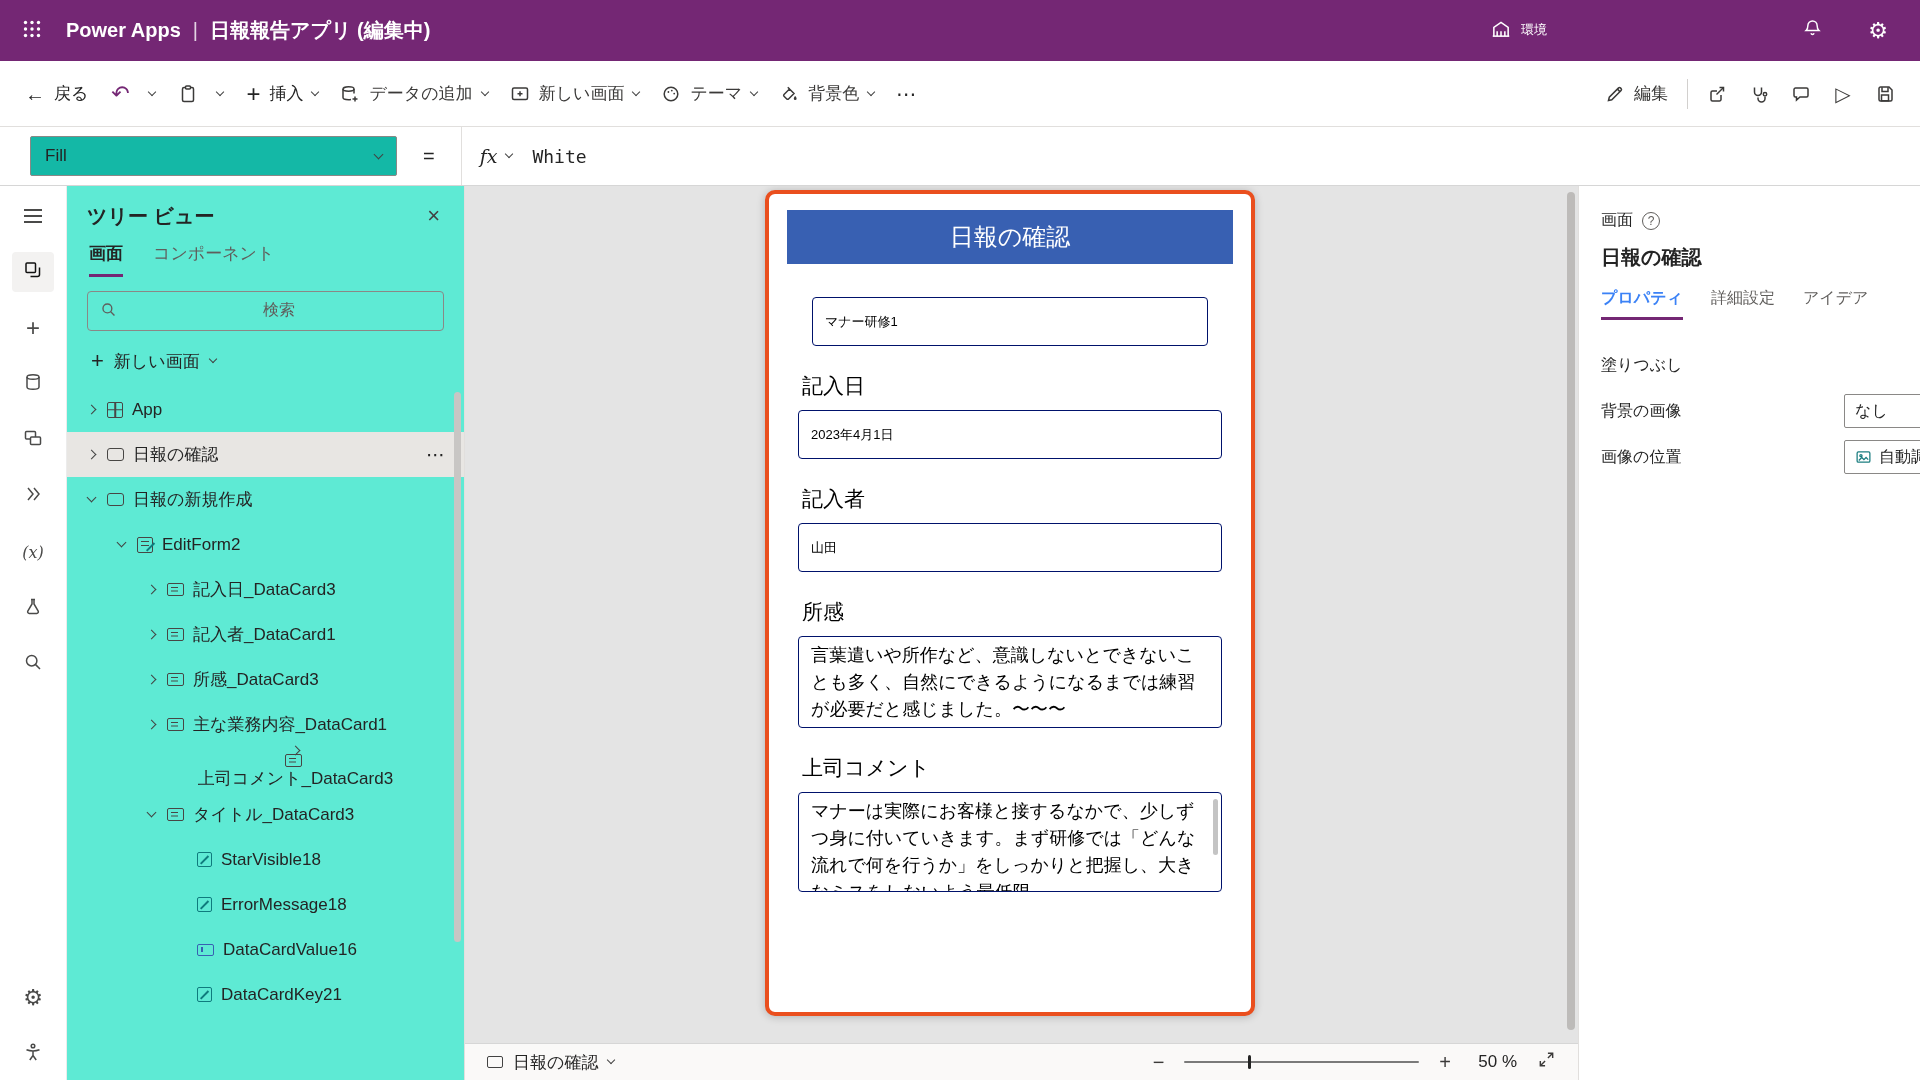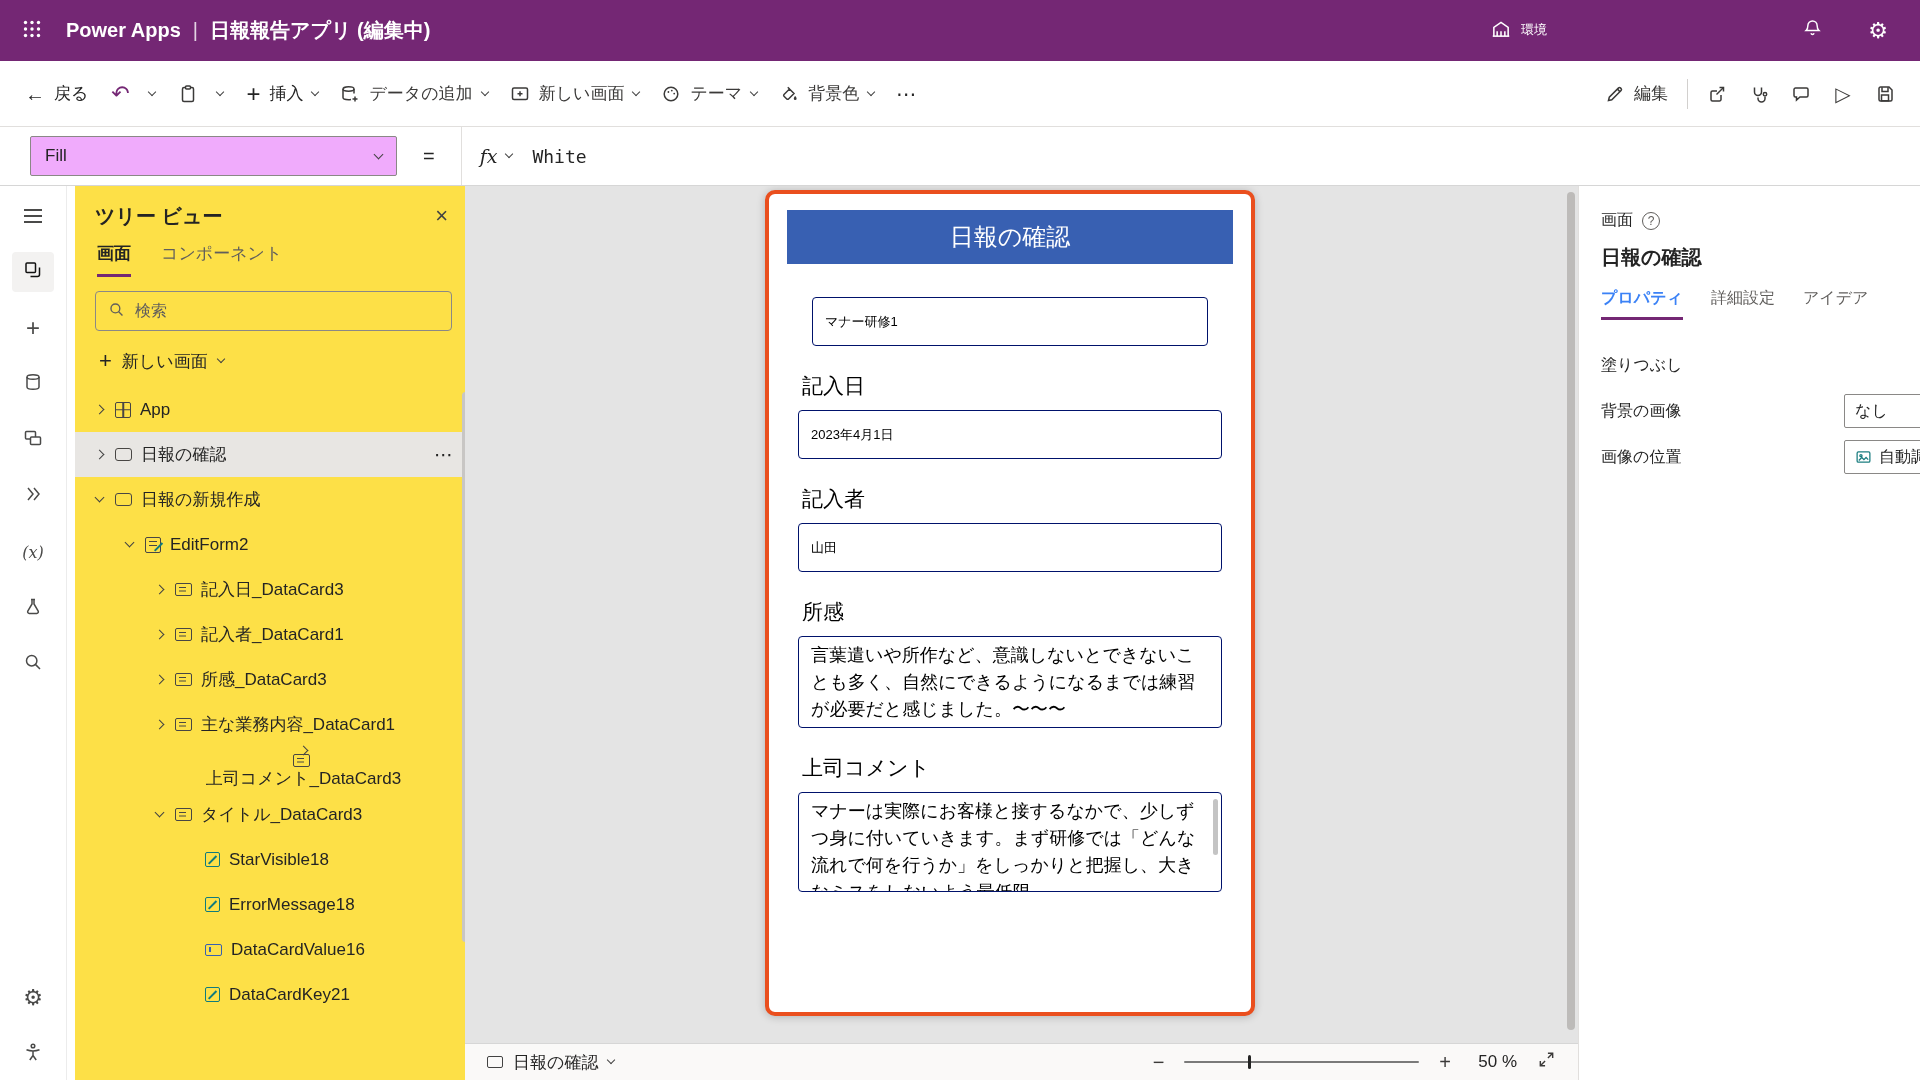--- a/index.html
+++ b/index.html
@@ -32,51 +32,51 @@
   .chev-d { transform:rotate(45deg); margin-top:-4px; }
   .chev-sm { width:6px; height:6px; border-width:1.4px; }
   .v-divider { width:1px; height:30px; background:#d2d0ce; margin:0 8px; }
   .cmd-right { margin-left:auto; display:flex; align-items:center; }
   .icon-stroke { color:#3b3a39; }
   .icon-stroke svg { display:block; }
 
   
   .formula-bar { position:absolute; top:127px; left:0; right:0; height:59px; background:#fff;
     border-bottom:1px solid #d6d6d6; display:flex; align-items:center; }
-  .prop-select { width:367px; height:40px; border:1px solid #8a8886; border-radius:2px; background:#f0abfc;
+  .prop-select { width:367px; height:40px; border:1px solid #8a8886; border-radius:2px; background:#14b8a6;
     display:flex; align-items:center; justify-content:space-between; padding:0 14px; font-size:17px; margin-left:30px; cursor:pointer; }
   .equals { margin:0 26px; font-size:20px; }
   .fx-area { flex:1; height:100%; border-left:1px solid #e1dfdd; display:flex; align-items:center; padding-left:18px; gap:20px; }
   .fx-btn { display:flex; align-items:center; gap:9px; cursor:pointer; }
   .fx-label { font-family:"DejaVu Serif","Liberation Serif",serif; font-style:italic; font-size:19px; }
   .formula-text { font-family:"DejaVu Sans Mono","Liberation Mono",monospace; font-size:18px; }
 
   
   .rail { position:absolute; top:186px; left:0; bottom:0; width:67px; background:#fff;
     border-right:1px solid #ececec; display:flex; flex-direction:column; align-items:center; padding:10px 0 6px; }
   .rail-item { width:42px; height:40px; margin-bottom:16px; display:flex; align-items:center; justify-content:center;
     color:#4a4a49; cursor:pointer; border-radius:4px; flex:none; }
   .rail-item.active { color:#111; background:#f3f2f1; }
   .rail-bottom { margin-top:auto; display:flex; flex-direction:column; align-items:center; }
   .hamburger { width:18px; height:14px; border-top:2px solid currentColor; border-bottom:2px solid currentColor;
     background:linear-gradient(currentColor,currentColor) 0 50%/100% 2px no-repeat; }
   .variables-glyph { font-family:"DejaVu Serif","Liberation Serif",serif; font-style:italic; font-size:16px; }
 
   
-  .tree-panel { position:absolute; top:186px; left:75px; bottom:0; width:398px; background:#fde047;
+  .tree-panel { position:absolute; top:186px; left:67px; bottom:0; width:398px; background:#5eead4;
     border-right:1px solid #e1dfdd; overflow:hidden; }
   .tp-head { display:flex; align-items:center; padding:16px 20px 0; height:44px; }
   .tp-title { font-size:20px; font-weight:700; }
   .tp-close { margin-left:auto; font-size:22px; color:#424242; cursor:pointer; padding:0 4px; }
   .tp-tabs { display:flex; gap:30px; padding:12px 22px 0; }
   .tab { font-size:17px; color:#605e5c; padding-bottom:9px; border-bottom:3px solid transparent; cursor:pointer; }
   .tab.active { color:#242424; font-weight:700; border-bottom-color:var(--brand,#742774); }
   .tp-search { margin:14px 20px 0; height:40px; border:1px solid #8a8886; border-radius:4px;
     display:flex; align-items:center; padding:0 12px; gap:10px; }
-  .tp-search input { border:none; outline:none; flex:1; font-size:16px; font-family:Liberation Serif, serif; color:#242424; background:transparent; }
+  .tp-search input { border:none; outline:none; flex:1; font-size:16px; font-family:Liberation Mono, monospace; color:#242424; background:transparent;text-align:center; }
   .tp-search input::placeholder { color:#605e5c; }
   .tp-newscreen { margin:10px 20px 0; height:40px; display:flex; align-items:center; gap:10px; padding:0 4px; font-size:17px; cursor:pointer; }
   .tree-list { margin-top:6px; }
   .tree-row { height:45px; display:flex; align-items:center; font-size:17px; padding-right:12px; cursor:pointer; }
   .tree-row.selected { background:#e8e6e3; }
   .chev-box { width:24px; display:flex; justify-content:center; flex:none; }
   .tree-label { white-space:nowrap; overflow:hidden; text-overflow:ellipsis; }
   .tree-menu { margin-left:auto; font-size:19px; color:#242424; padding:0 6px; letter-spacing:1px; }
   .tree-scroll { position:absolute; right:3px; top:206px; width:7px; height:550px; background:#c8c6c4; border-radius:4px; }
 

